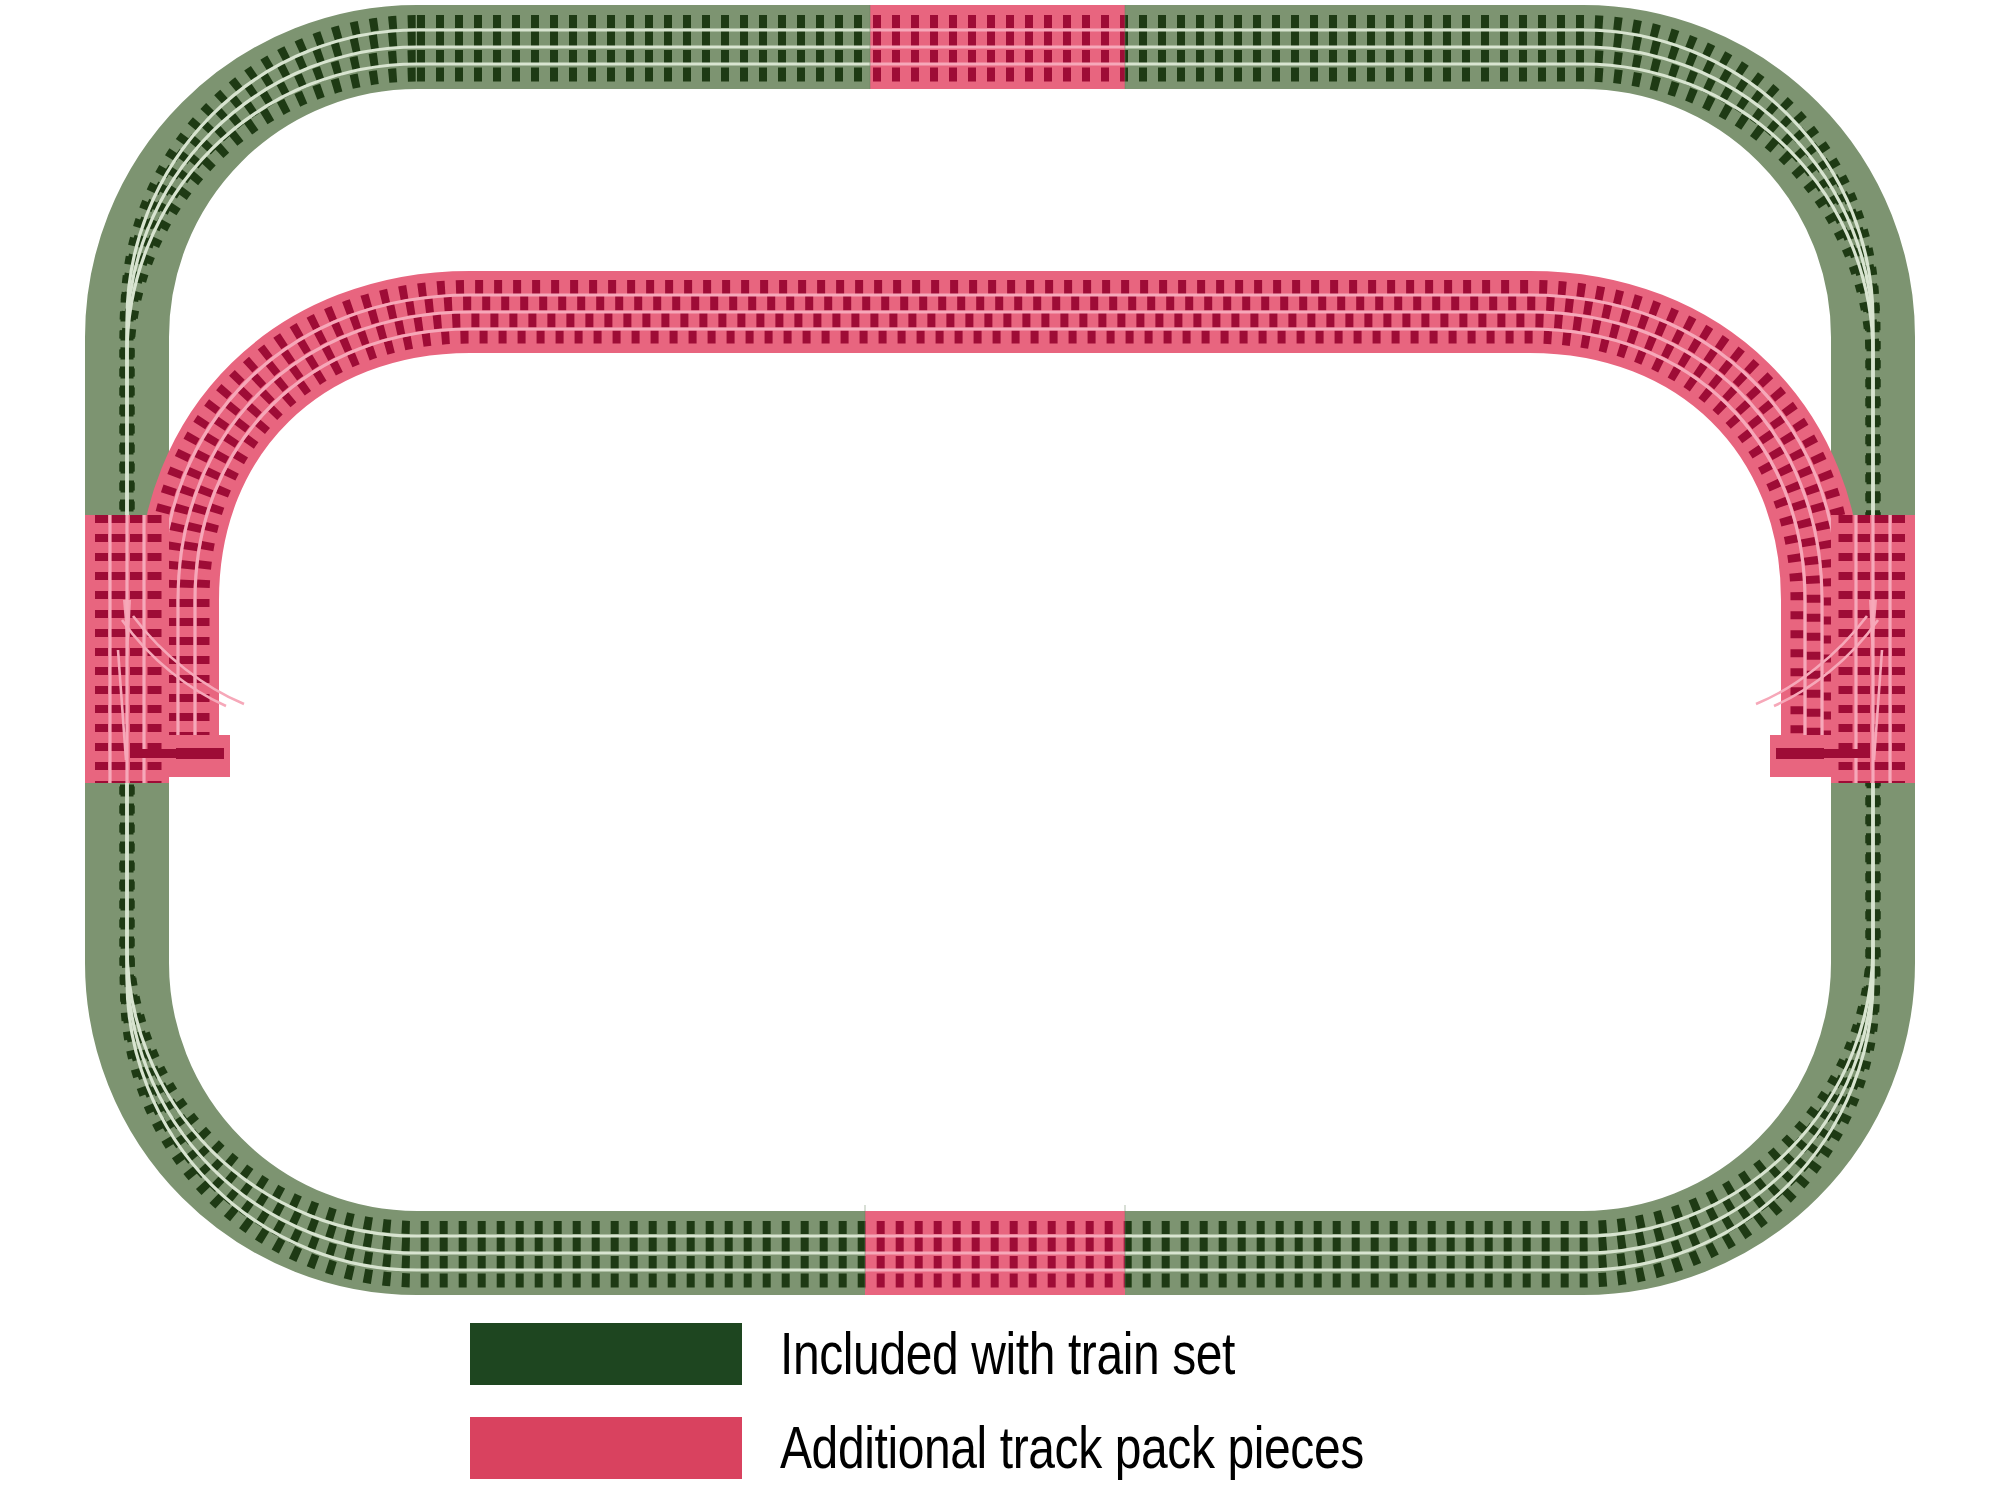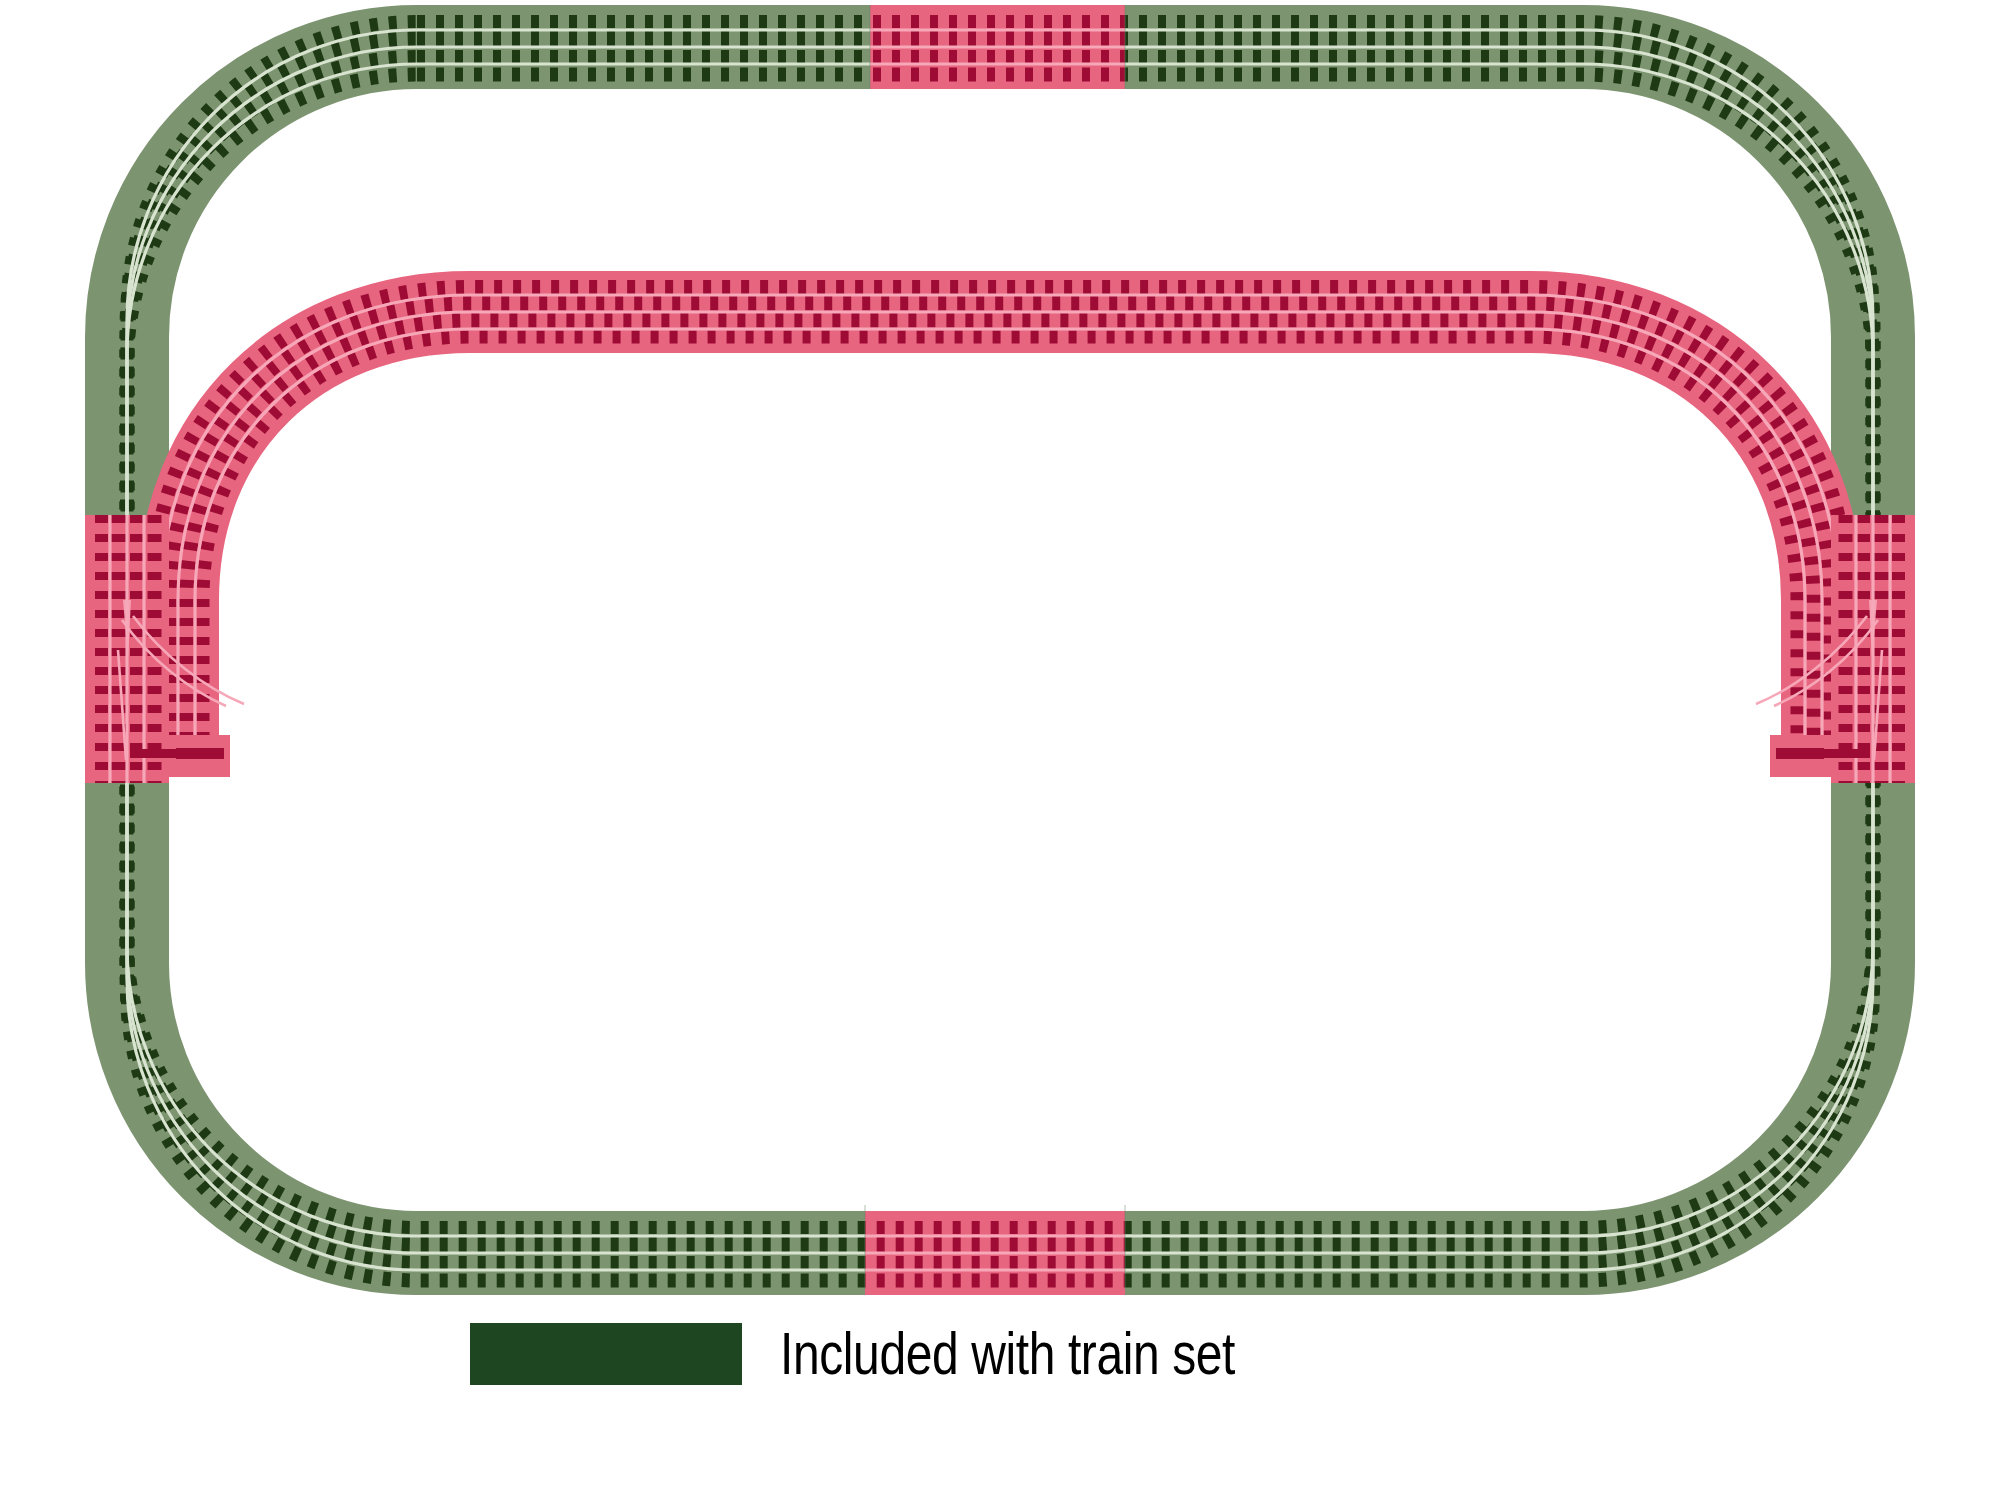--- a/index.html
+++ b/index.html
@@ -236,15 +236,19 @@
       <line x1="865" y1="1205" x2="865" y2="1289"></line>
       <line x1="1125" y1="1205" x2="1125" y2="1289"></line>
     </g>
   </svg>
 
   <div id="legend">
     <div class="legend-row">
       <span class="legend-swatch" style="background:#1E4620;"></span>
       <span class="legend-label">Included with train set</span>
     </div>
+    <div class="legend-row">
+      <span class="legend-swatch" style="background:#D9425F;"></span>
+      <span class="legend-label">Additional track pack pieces</span>
+    </div>
   </div>
 
 </div>
 
 </body></html>

